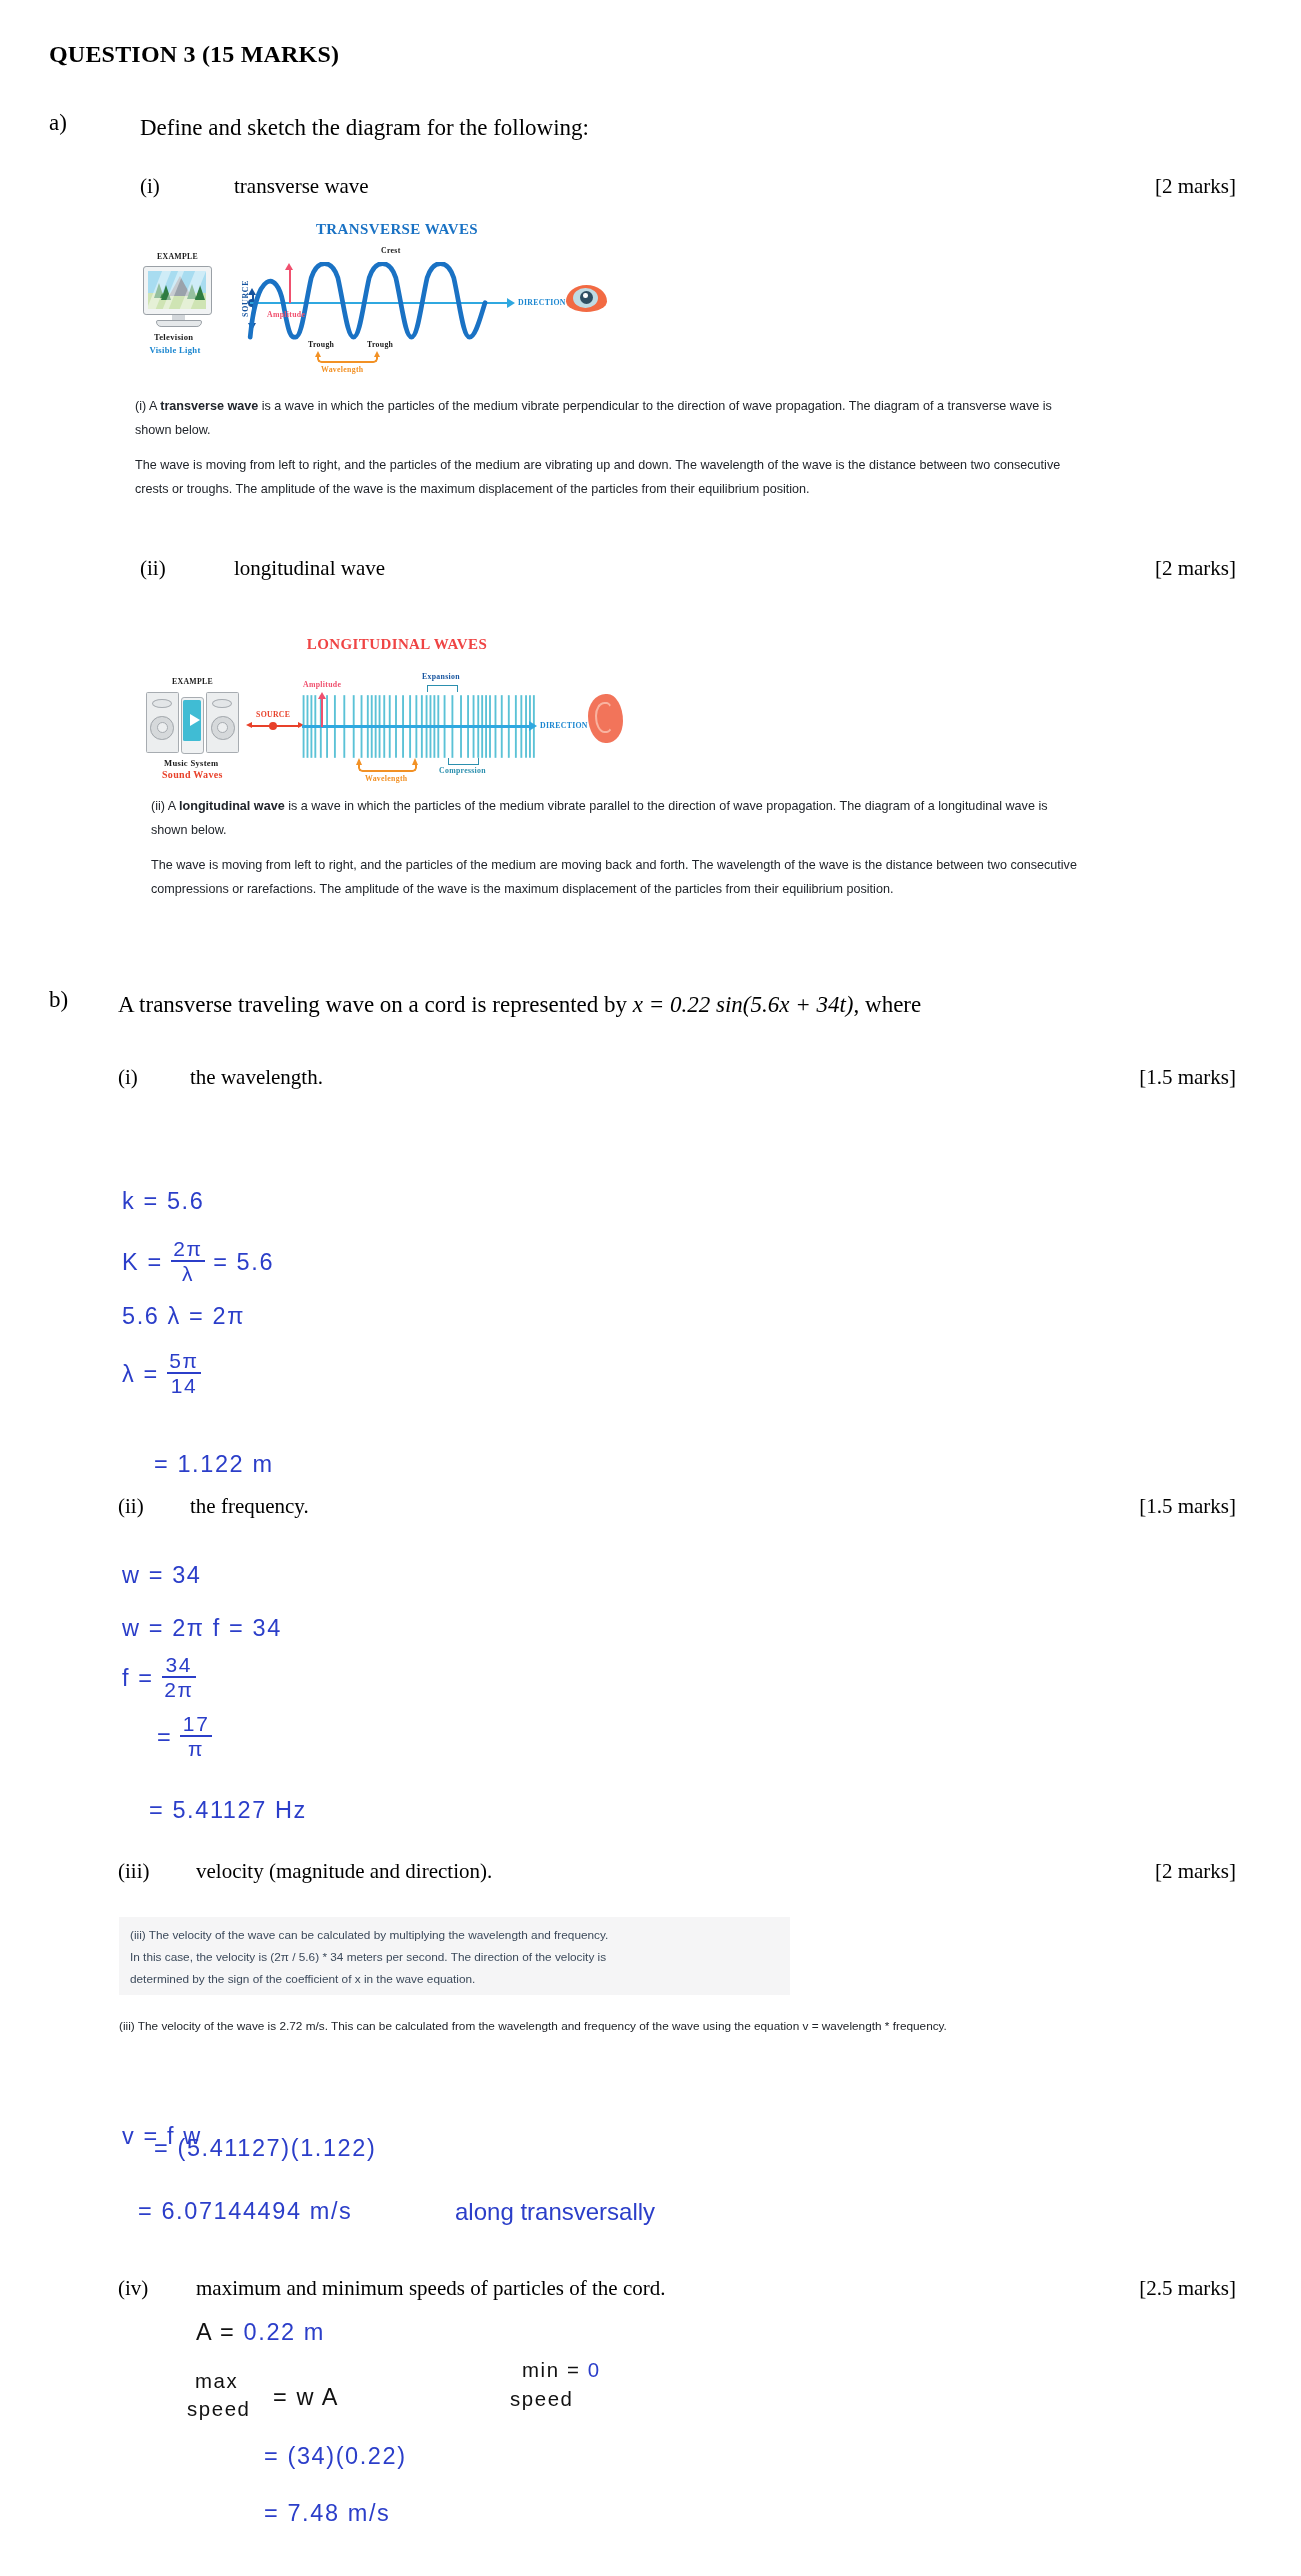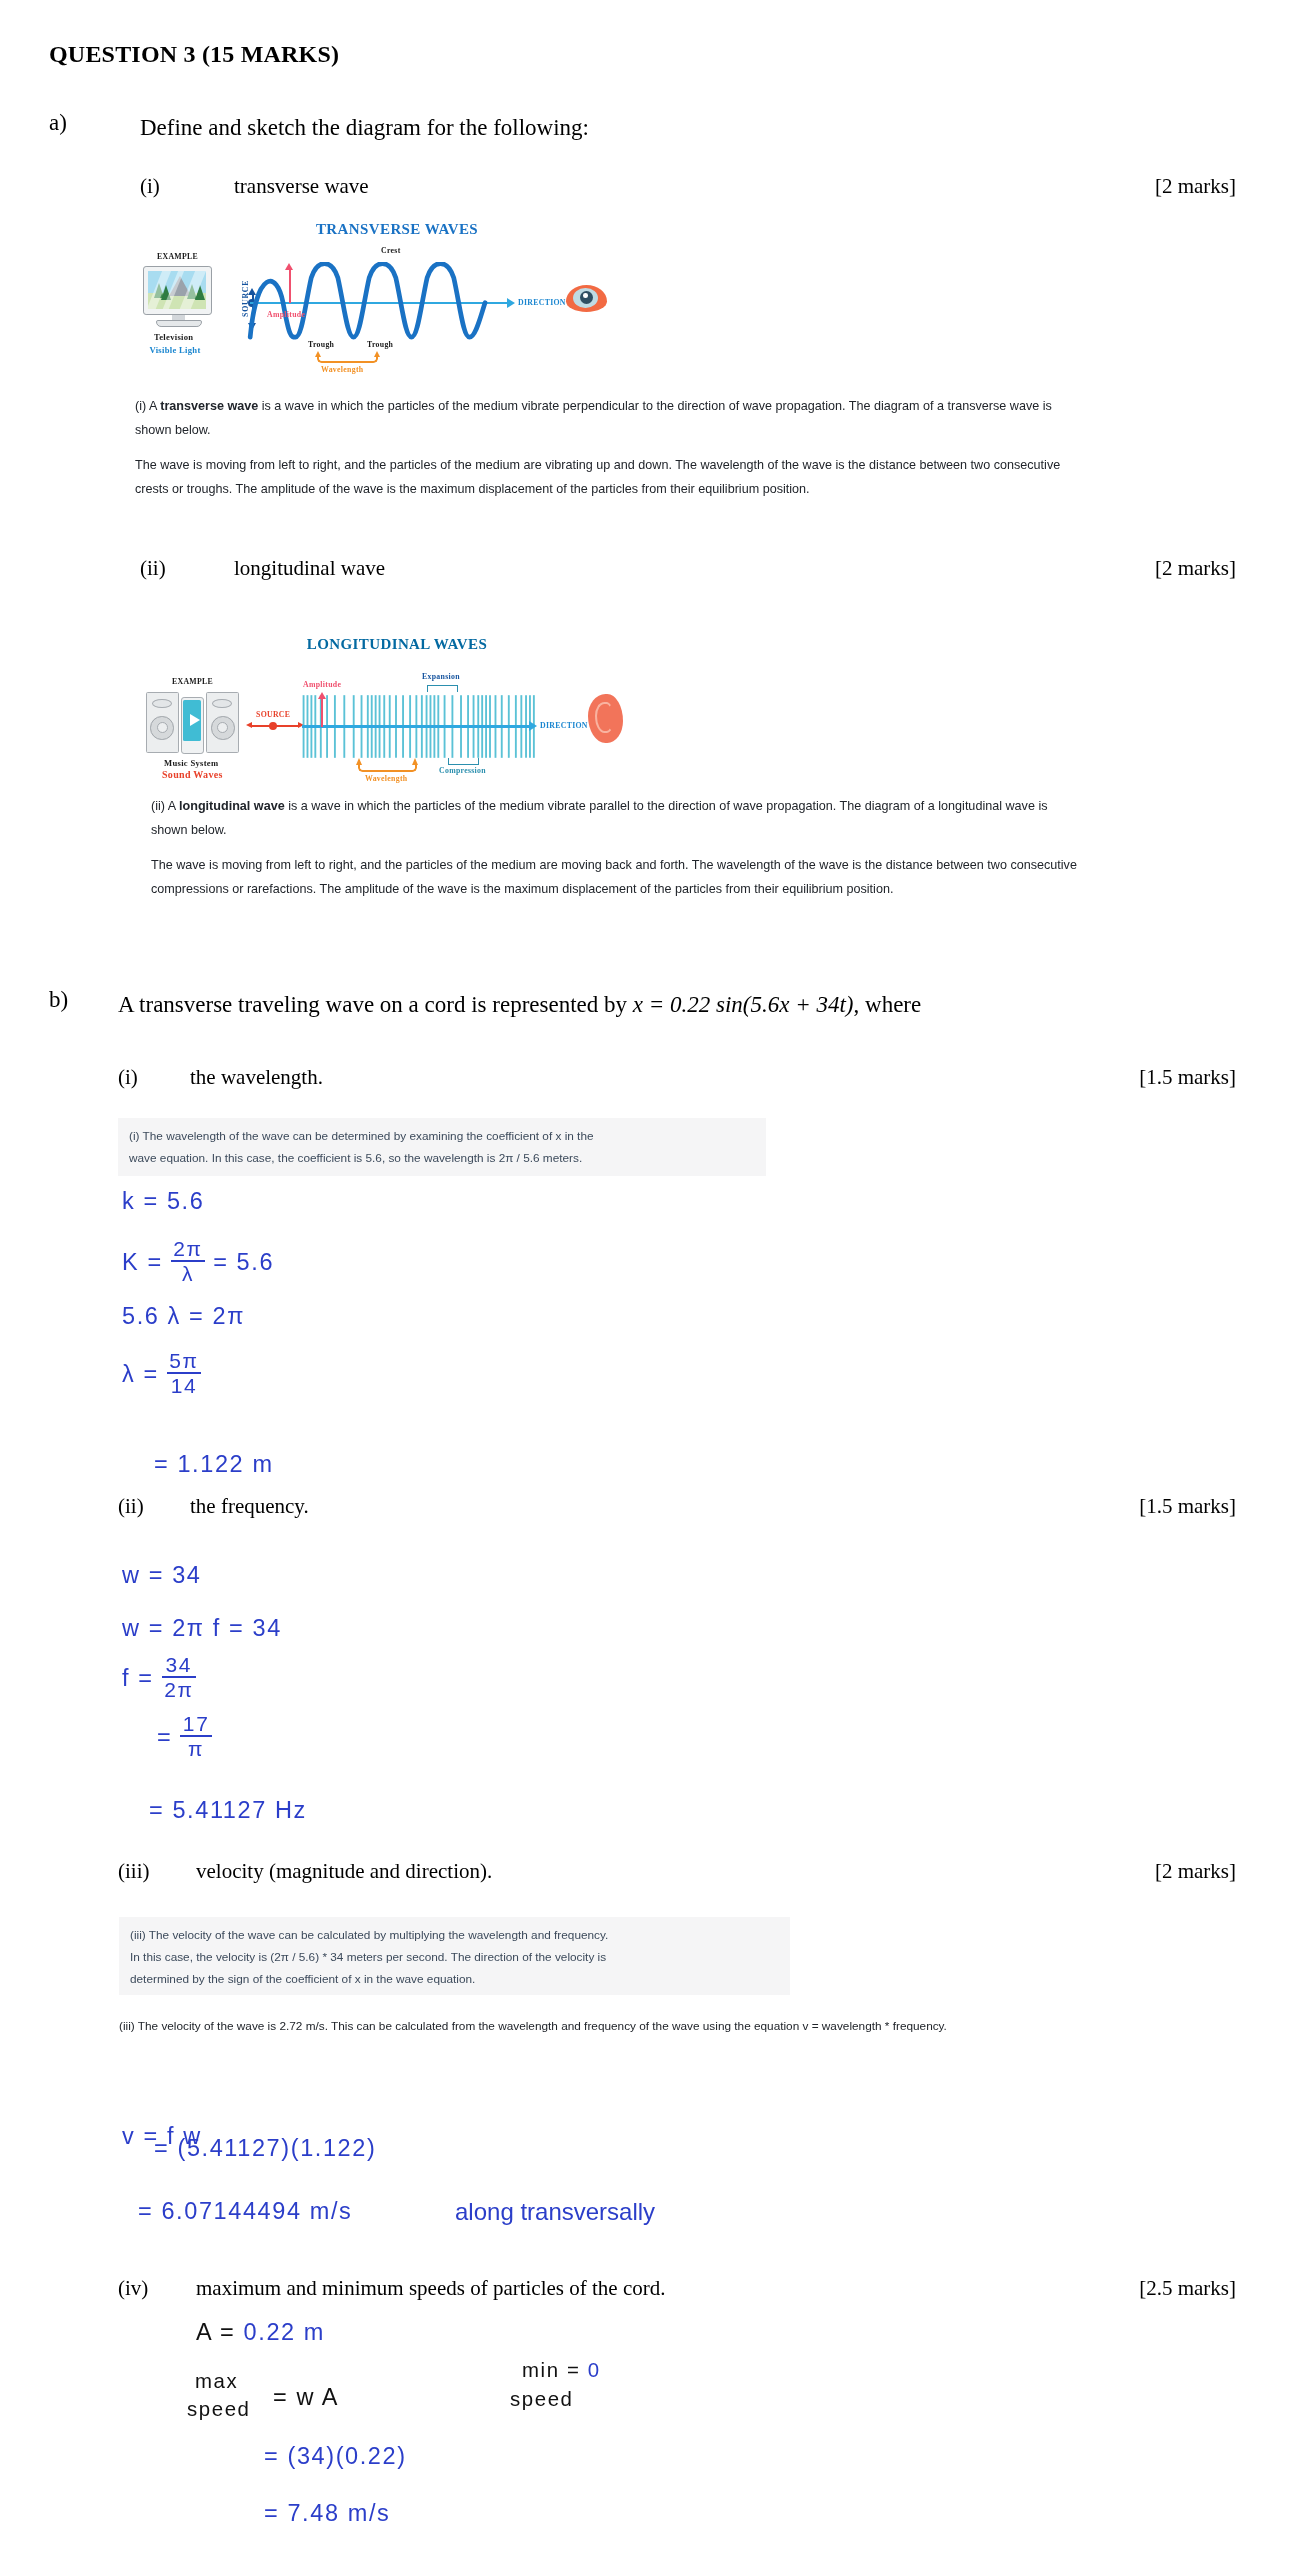--- a/index.html
+++ b/index.html
@@ -125,21 +125,21 @@
     background: #ffffff;
   }
   .illus-title {
     position: absolute;
     font-family: "Liberation Serif", serif;
     font-weight: bold;
     letter-spacing: 0.4px;
     text-align: center;
   }
   .tv-title { color: #1a72c4; font-size: 15px; }
-  .lg-title { color: #0369a1; font-size: 15px; }
+  .lg-title { color: #ef4444; font-size: 15px; }
 
   .tiny-cap {
     position: absolute;
     font-family: "Liberation Serif", serif;
     font-weight: bold;
     font-size: 7.8px;
     letter-spacing: 0.3px;
     white-space: nowrap;
   }
   .cap-black { color: #1b1b1b; }
@@ -503,24 +503,20 @@
 
   <div class="part-label" style="left:49px; top:987px;">b)</div>
   <div class="part-text" style="left:118px; top:987px; width:1115px;">
     <span>A transverse traveling wave on a cord is represented by </span><i style="font-family:'Liberation Serif',serif;">x = 0.22 sin(5.6x + 34t)</i><span>, where</span>
   </div>
 
   <div class="roman-label" style="left:118px; top:1065px;">(i)</div>
   <div class="roman-text" style="left:190px; top:1065px;">the wavelength.</div>
   <div class="marks" style="right:65px; top:1065px;">[1.5 marks]</div>
 
-  <div class="note-block" style="left:118px; top:1118px; width:648px; height:58px;">
-    <div>(i) The wavelength of the wave can be determined by examining the coefficient of x in the</div>
-    <div>wave equation. In this case, the coefficient is 5.6, so the wavelength is 2π / 5.6 meters.</div>
-  </div>
 
   <div class="hand" style="left:122px; top:1188px;">k = 5.6</div>
 
   <div class="hand" style="left:122px; top:1240px;">
     <span>K =</span>
     <span class="frac">
       <span class="num">2π</span>
       <span class="den">λ</span>
     </span>
     <span>= 5.6</span>

